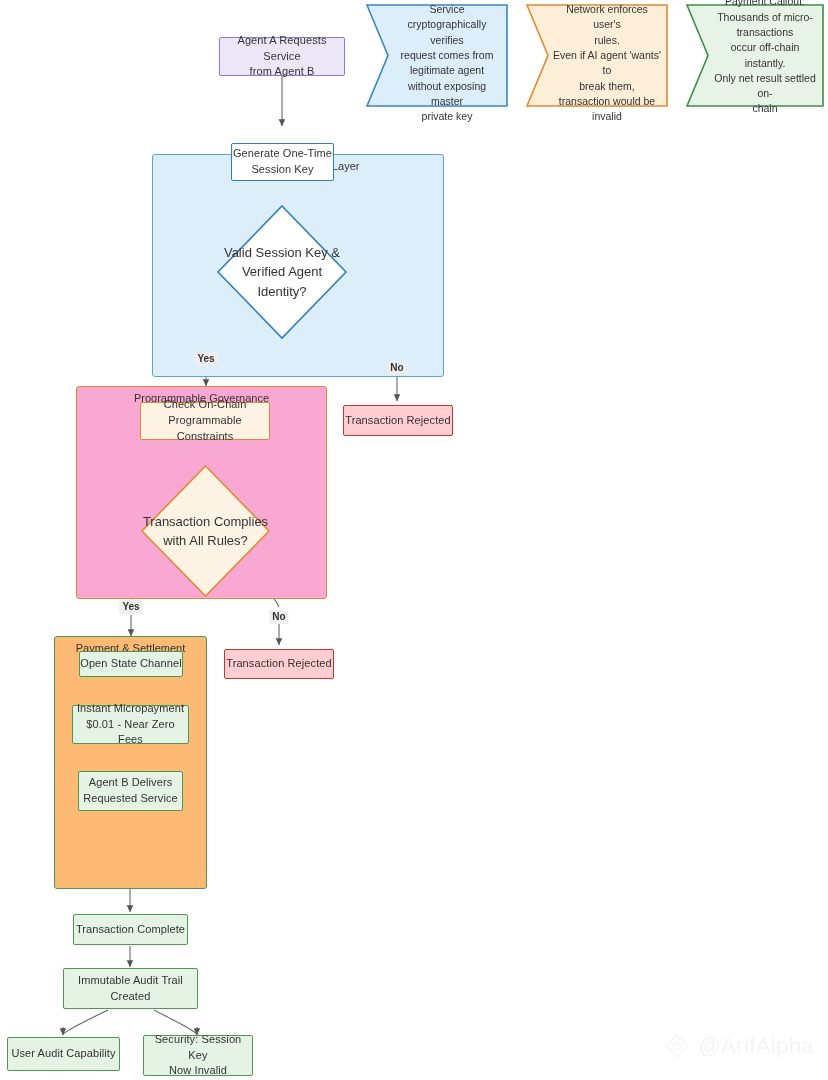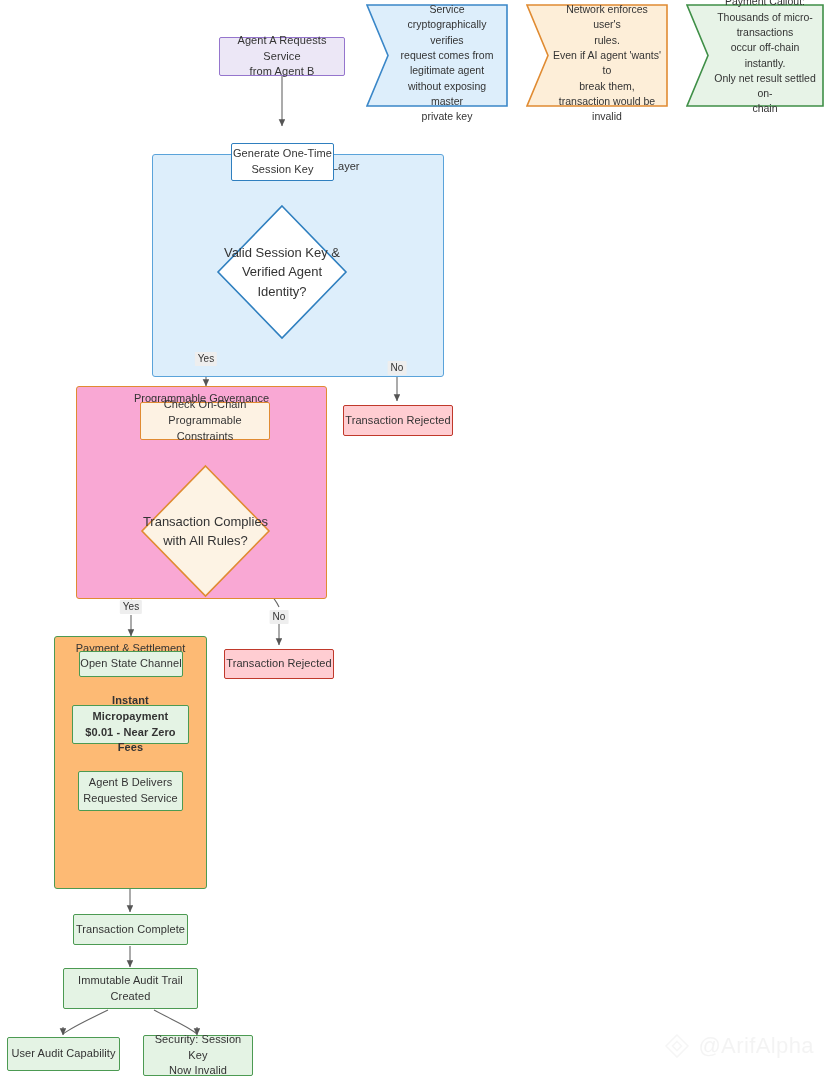--- a/index.html
+++ b/index.html
@@ -56,20 +56,21 @@
     text-align:center;font-size:10.5px;line-height:1.46;
     white-space:pre-line;color:#333;
     padding-left:26px;padding-right:6px;box-sizing:border-box;
   }
 
   
   .elabel{
     position:absolute;font-size:10px;color:#333;background:#eeeeee;
     padding:1px 3px;border-radius:1px;transform:translate(-50%,-50%);
     line-height:1.2;
+    font-weight:bold;
   }
 
   
   #watermark{
     position:absolute;right:14px;bottom:20px;
     display:flex;align-items:center;gap:7px;
     opacity:.5;
   }
   #watermark .wm-text{font-size:22px;color:#e9e9e9;letter-spacing:.4px;}
 </style>
@@ -203,21 +204,21 @@
   <div class="elabel" style="left:279px;top:617px;">No</div>
 
   <div class="node n-red" style="left:224px;top:649px;width:110px;height:30px;">Transaction Rejected</div>
 
   <div class="subgraph sg-green" style="left:54px;top:636px;width:153px;height:253px;">
     <div class="sg-title">Payment &amp; Settlement</div>
   </div>
 
   <div class="node n-green" style="left:79px;top:651px;width:104px;height:26px;">Open State Channel</div>
 
-  <div class="node n-green" style="left:72px;top:705px;width:117px;height:39px;font-weight:bold;">Instant Micropayment
+  <div class="node n-green" style="left:72px;top:705px;width:117px;height:39px;">Instant Micropayment
 $0.01 - Near Zero Fees</div>
 
   <div class="node n-green" style="left:78px;top:771px;width:105px;height:40px;">Agent B Delivers
 Requested Service</div>
 
 
   <div class="node n-green" style="left:73px;top:914px;width:115px;height:31px;">Transaction Complete</div>
 
   <div class="node n-green" style="left:63px;top:968px;width:135px;height:41px;">Immutable Audit Trail
 Created</div>

